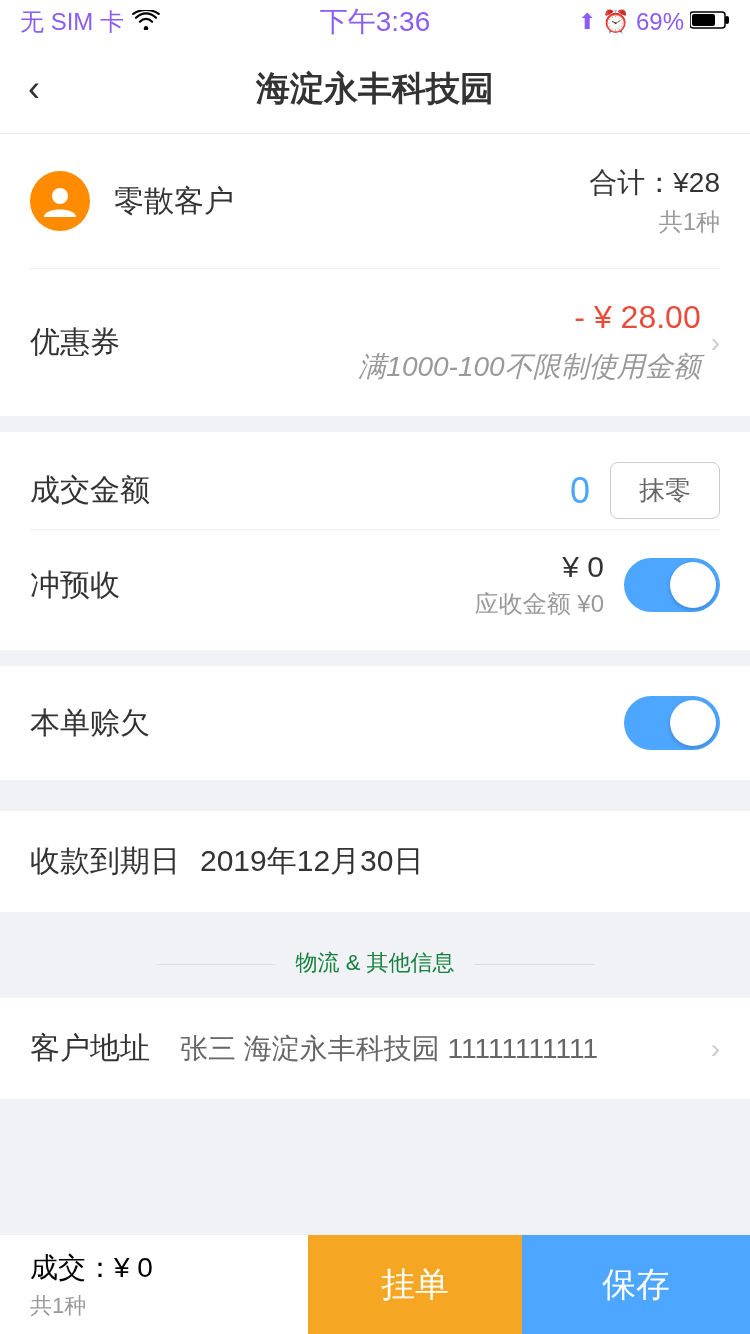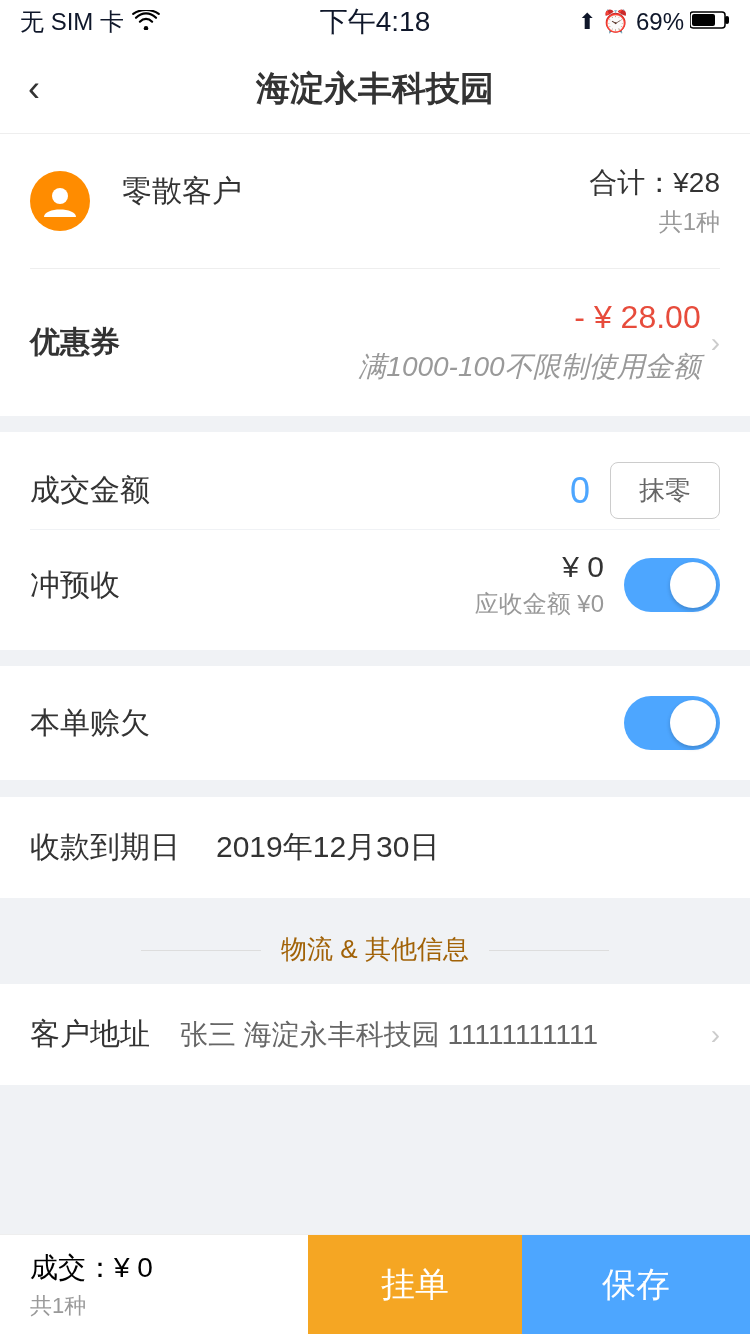--- a/index.html
+++ b/index.html
@@ -17,21 +17,21 @@
     
     .status-bar {
       width: 750px;
       height: 44px;
       background: #fff;
       display: flex;
       align-items: center;
       justify-content: space-between;
       padding: 18px 20px;
       font-size: 24px;
-      color: #0f172a;
+      color: #8b5cf6;
     }
     .status-left {
       display: flex;
       align-items: center;
       gap: 8px;
     }
     .status-center {
       position: absolute;
       left: 50%;
       transform: translateX(-50%);
@@ -77,22 +77,22 @@
     
     .customer-row {
       display: flex;
       align-items: center;
       justify-content: space-between;
       padding: 30px 30px;
       background: #fff;
     }
     .customer-left {
       display: flex;
-      align-items: flex-start;
-      gap: 32px;
+      align-items: center;
+      gap: 24px;
     }
     .avatar {
       width: 60px;
       height: 60px;
       background: #ff8c00;
       border-radius: 50%;
       display: flex;
       align-items: center;
       justify-content: center;
     }
@@ -125,21 +125,20 @@
     .coupon-row {
       display: flex;
       align-items: center;
       justify-content: space-between;
       padding: 30px 30px;
       background: #fff;
     }
     .coupon-label {
       font-size: 30px;
       color: #333;
-      font-weight: bold;
     }
     .coupon-right {
       display: flex;
       align-items: center;
       gap: 10px;
       text-align: right;
     }
     .coupon-value {
       font-size: 32px;
       color: #e74c3c;
@@ -254,56 +253,56 @@
       box-shadow: 0 2px 4px rgba(0,0,0,0.2);
     }
 
     
     .debt-section {
       background: #fff;
       padding: 30px;
       display: flex;
       align-items: center;
       justify-content: space-between;
-      margin-bottom: 16px;
+      margin-bottom: 30px;
     }
     .debt-label {
       font-size: 30px;
       color: #333;
     }
 
     
     .due-date-section {
       background: #fff;
       padding: 30px;
       display: flex;
       align-items: center;
-      gap: 36px;
+      gap: 20px;
     }
     .due-date-label {
       font-size: 30px;
       color: #333;
       flex-shrink: 0;
     }
     .due-date-value {
       font-size: 30px;
       color: #333;
     }
 
     
     .logistics-sep {
       background: #f0f2f5;
       height: 70px;
       display: flex;
       align-items: center;
       justify-content: center;
     }
     .logistics-sep-text {
-      font-size: 26px;
-      color: #a16207;
+      font-size: 22px;
+      color: #15803d;
       position: relative;
     }
     .logistics-sep-text::before,
     .logistics-sep-text::after {
       content: '';
       display: inline-block;
       width: 120px;
       height: 1px;
       background: #ddd;
       vertical-align: middle;
@@ -391,21 +390,21 @@
     <span>无 SIM 卡</span>
     <span>
       <svg viewBox="0 0 24 18" width="28" height="20">
         <path d="M12 14.5a2 2 0 1 1 0 4 2 2 0 0 1 0-4z" fill="#000"></path>
         <path d="M6.5 10.5C8 9 10 8 12 8s4 1 5.5 2.5" stroke="#000" stroke-width="2" fill="none" stroke-linecap="round"></path>
         <path d="M3 7C5.5 4.5 8.6 3 12 3s6.5 1.5 9 4" stroke="#000" stroke-width="2" fill="none" stroke-linecap="round"></path>
         <path d="M0.5 3.5C3.7 1.3 7.7 0 12 0s8.3 1.3 11.5 3.5" stroke="#000" stroke-width="2" fill="none" stroke-linecap="round"></path>
       </svg>
     </span>
   </div>
-  <div class="status-center">下午4:18</div>
+  <div class="status-center">下午3:36</div>
   <div class="status-right">
     <span style="font-size:22px;">⬆</span>
     <span style="font-size:22px;">⏰</span>
     <span style="font-size:24px;">69%</span>
     <span>
       <svg width="40" height="20" viewBox="0 0 40 20">
         <rect x="0" y="2" width="35" height="16" rx="3" stroke="#000" stroke-width="1.5" fill="none"></rect>
         <rect x="35" y="6" width="4" height="8" rx="2" fill="#000"></rect>
         <rect x="2" y="4" width="23" height="12" rx="2" fill="#000"></rect>
       </svg>

